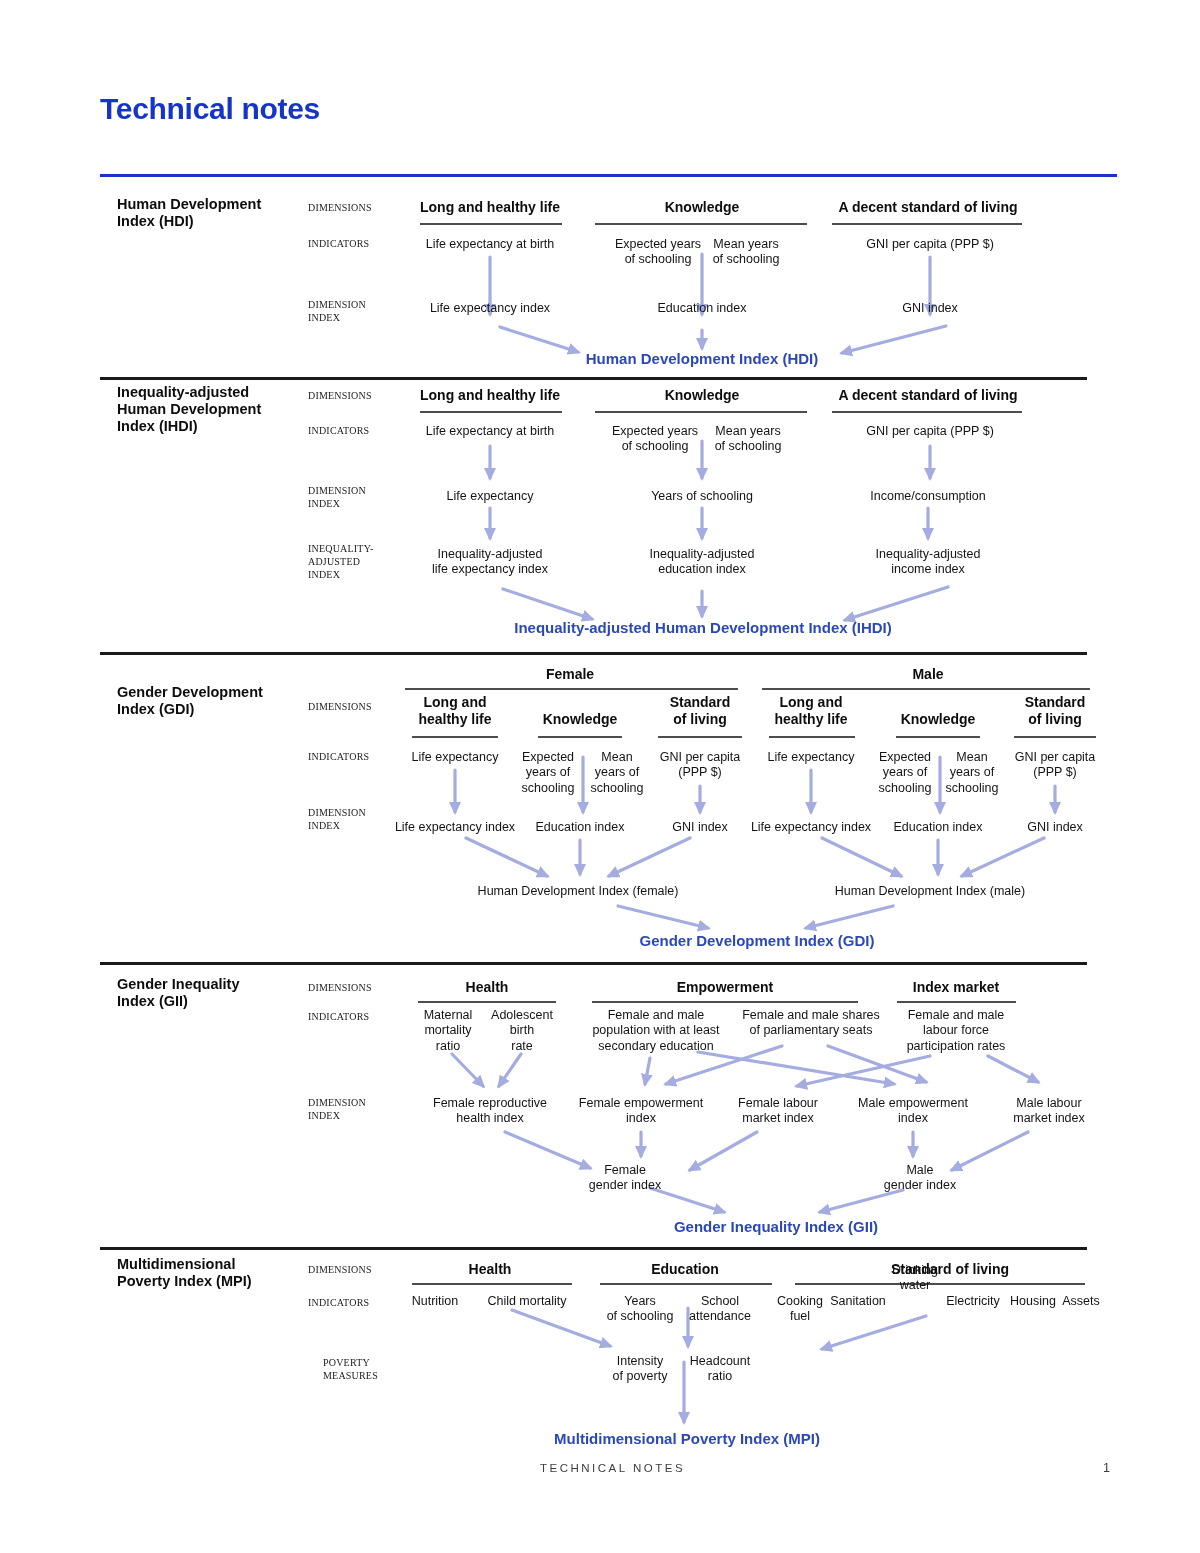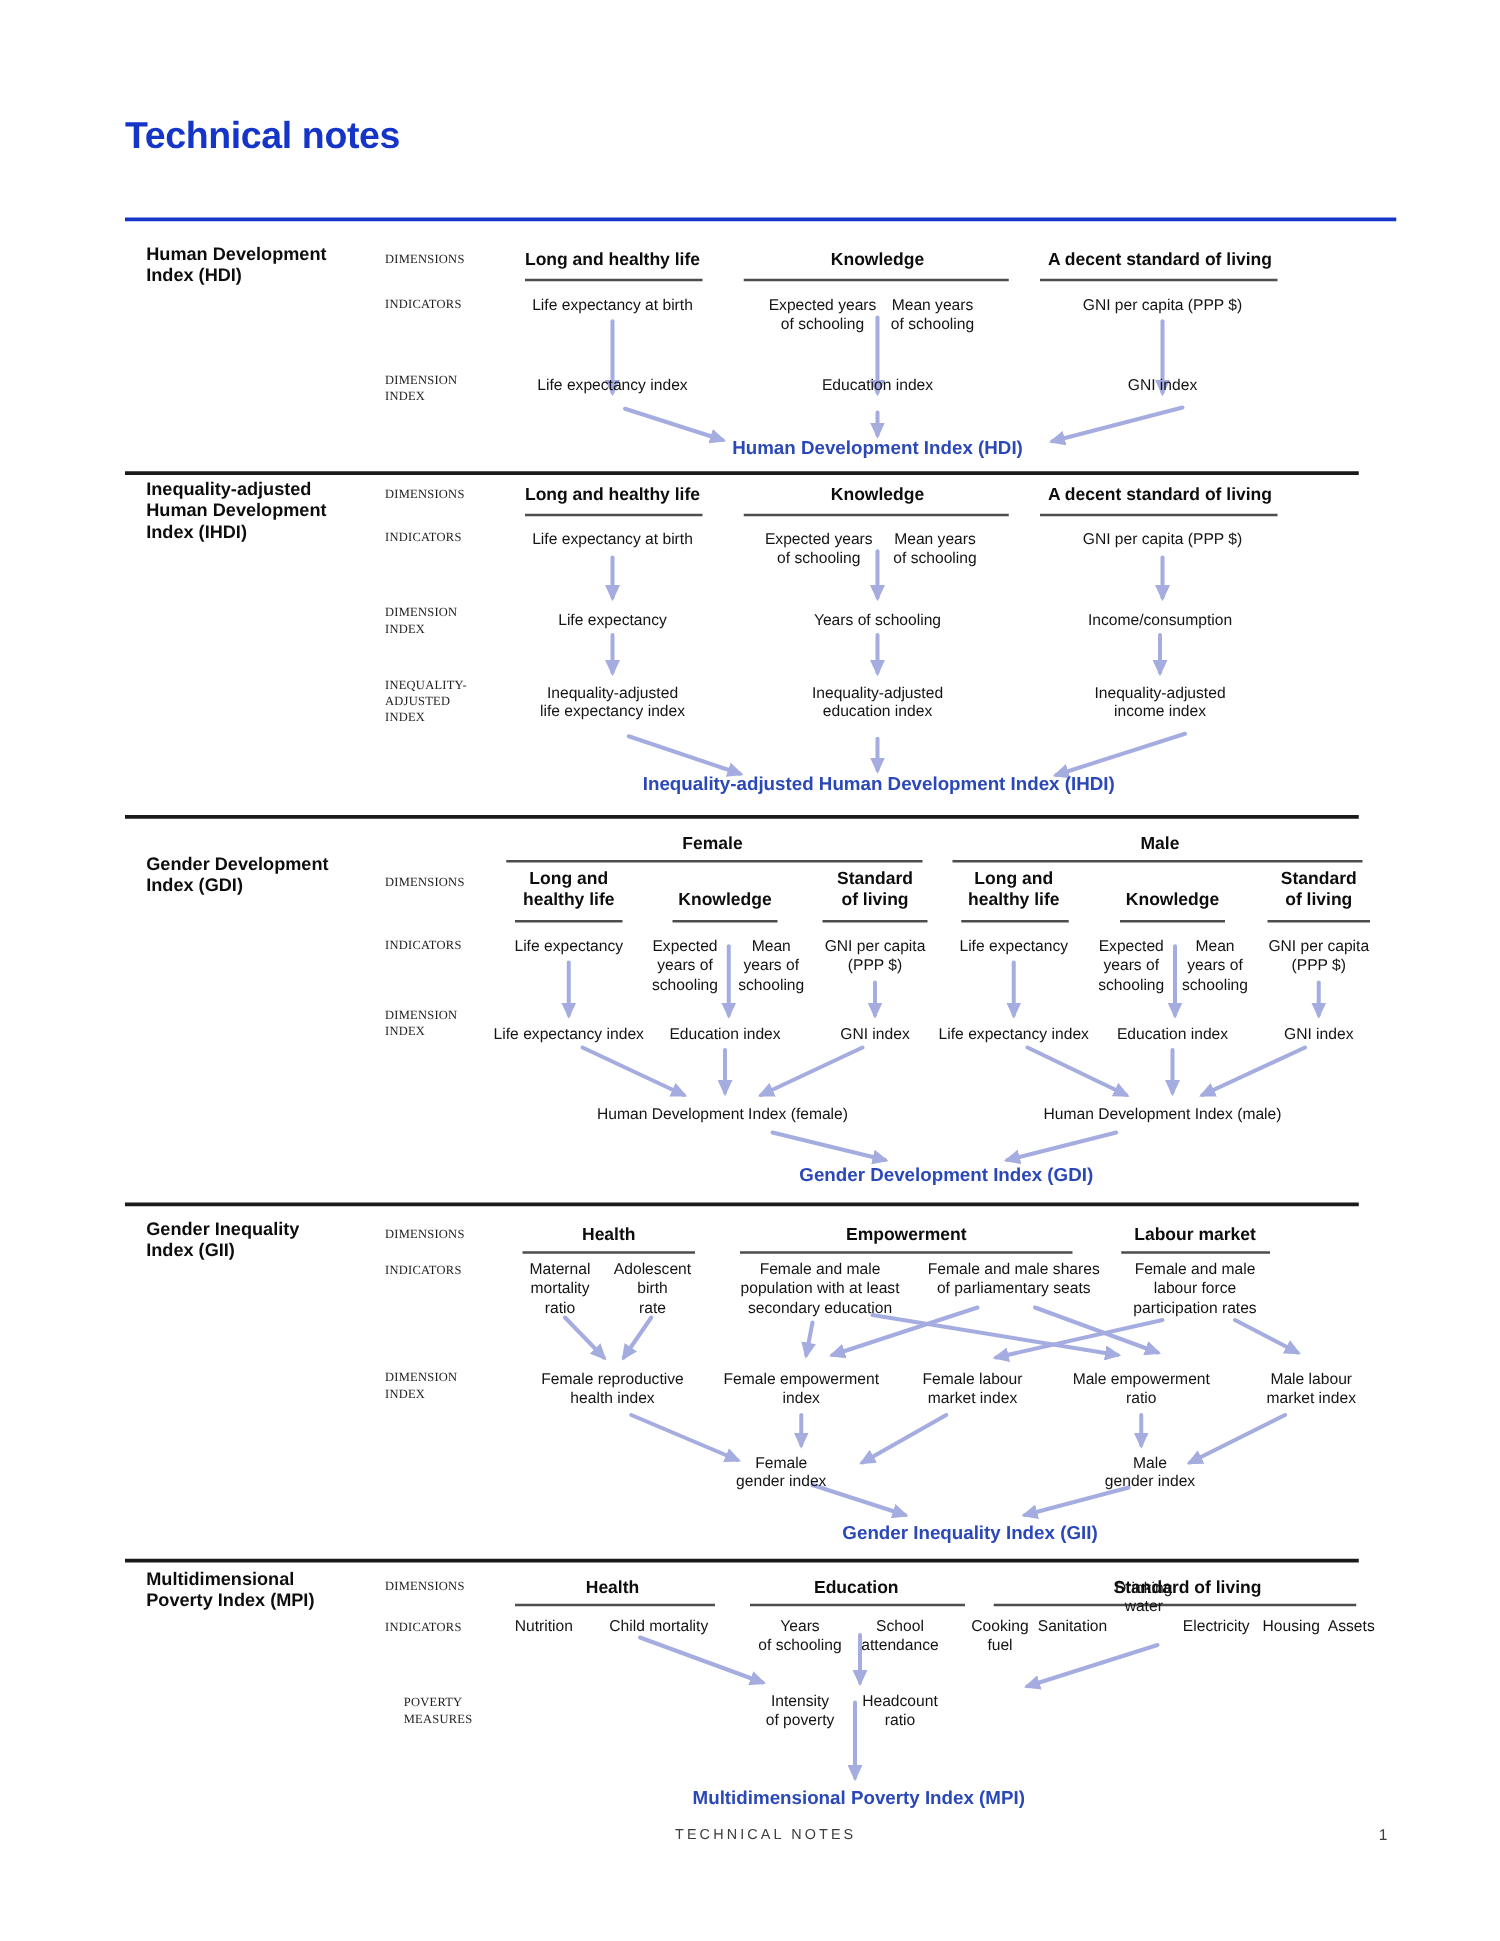--- a/index.html
+++ b/index.html
@@ -214,21 +214,21 @@
   <div class="t mid ctr" style="left:578px; top:884px;">Human Development Index (female)</div>
   <div class="t mid ctr" style="left:930px; top:884px;">Human Development Index (male)</div>
   <div class="t result ctr" style="left:757px; top:932px;">Gender Development Index (GDI)</div>
   <div class="rule" style="left:100px; top:962px; width:987px;"></div>
 
   <div class="t leftlbl" style="left:117px; top:976px;">Gender Inequality
 Index (GII)</div>
   <div class="t rowlbl" style="left:308px; top:981px;">DIMENSIONS</div>
   <div class="t hdr ctr" style="left:487px; top:979px;">Health</div>
   <div class="t hdr ctr" style="left:725px; top:979px;">Empowerment</div>
-  <div class="t hdr ctr" style="left:956px; top:979px;">Labour market</div>
+  <div class="t hdr ctr" style="left:956px; top:979px;">Index market</div>
   <div class="ul" style="left:418px; top:1001px; width:138px;"></div>
   <div class="ul" style="left:592px; top:1001px; width:266px;"></div>
   <div class="ul" style="left:897px; top:1001px; width:119px;"></div>
   <div class="t rowlbl" style="left:308px; top:1010px;">INDICATORS</div>
   <div class="t body ctr" style="left:448px; top:1008px;">Maternal
 mortality
 ratio</div>
   <div class="t body ctr" style="left:522px; top:1008px;">Adolescent
 birth
 rate</div>
@@ -242,21 +242,21 @@
 participation rates</div>
   <div class="t rowlbl" style="left:308px; top:1096px;">DIMENSION
 INDEX</div>
   <div class="t body ctr" style="left:490px; top:1096px;">Female reproductive
 health index</div>
   <div class="t body ctr" style="left:641px; top:1096px;">Female empowerment
 index</div>
   <div class="t body ctr" style="left:778px; top:1096px;">Female labour
 market index</div>
   <div class="t body ctr" style="left:913px; top:1096px;">Male empowerment
-ratio</div>
+index</div>
   <div class="t body ctr" style="left:1049px; top:1096px;">Male labour
 market index</div>
   <div class="t body ctr" style="left:625px; top:1163px;">Female
 gender index</div>
   <div class="t body ctr" style="left:920px; top:1163px;">Male
 gender index</div>
   <div class="t result ctr" style="left:776px; top:1218px;">Gender Inequality Index (GII)</div>
   <div class="rule" style="left:100px; top:1247px; width:987px;"></div>
 
   <div class="t leftlbl" style="left:117px; top:1256px;">Multidimensional

